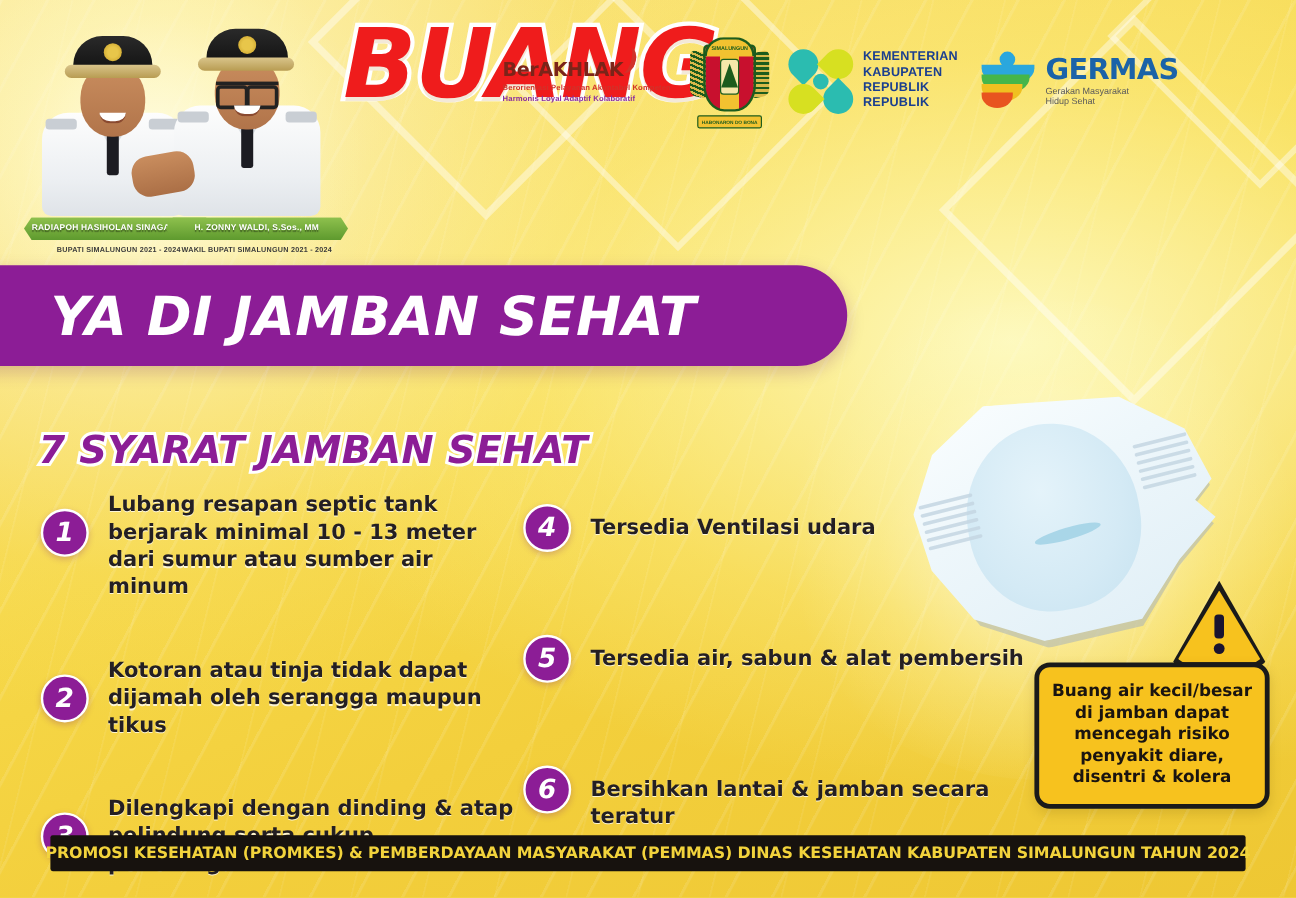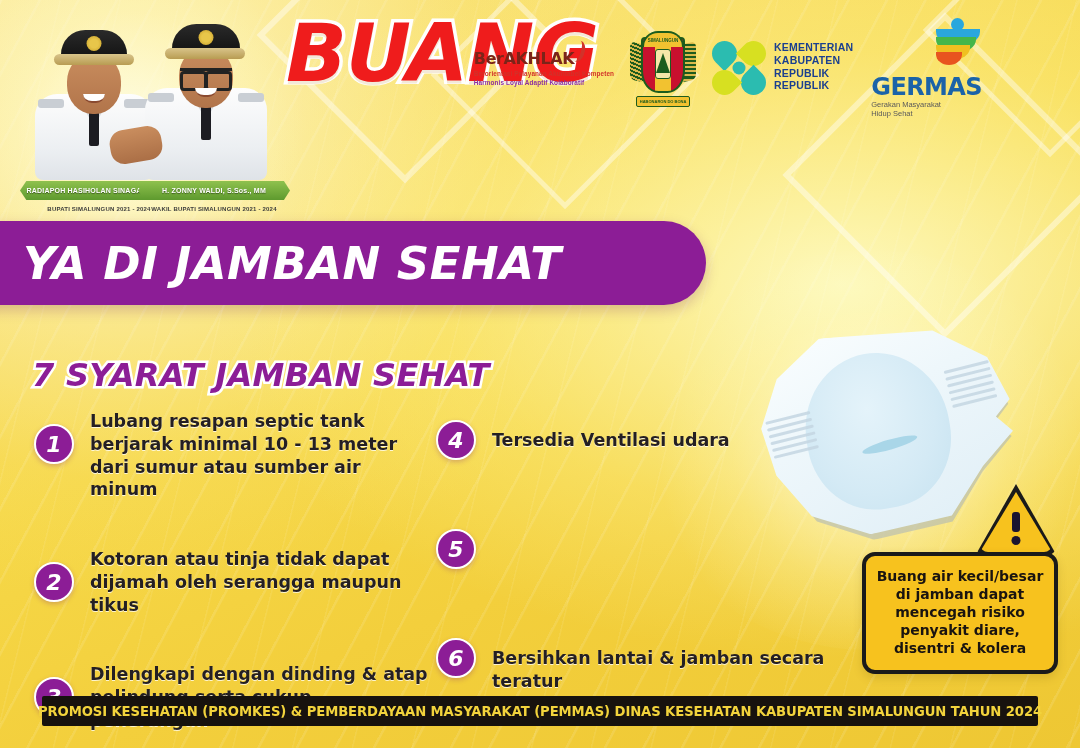--- a/index.html
+++ b/index.html
@@ -205,21 +205,21 @@
   .kk-mark i:nth-child(2){ right:0; top:0; background:#d7e021; transform:rotate(45deg); }
   .kk-mark i:nth-child(3){ right:0; bottom:0; background:#2bbcb0; transform:rotate(135deg); }
   .kk-mark i:nth-child(4){ left:0; bottom:0; background:#d7e021; transform:rotate(-135deg); }
   .kk-mark b{
     position:absolute; left:50%; top:50%; transform:translate(-50%,-50%);
     width:13px; height:13px; border-radius:50%; background:#2bbcb0;
   }
   .kk-text{ font-size:10.5px; font-weight:bold; color:#1b3f8f; line-height:1.22; letter-spacing:.2px; }
 
   
-  .germas{ display:flex; align-items:flex-end; gap:7px;flex-direction:column; }
+  .germas{ display:flex; align-items:center; gap:7px; }
   .gm-mark{ position:relative; width:48px; height:52px; }
   .gm-mark .swoop{
     position:absolute; left:2px; border-radius:0 0 60% 60%/0 0 100% 100%;
   }
   .gm-mark .s1{ top:12px; width:44px; height:17px; background:#2aa7dd; }
   .gm-mark .s2{ top:20px; width:40px; height:16px; background:#45b64a; }
   .gm-mark .s3{ top:28px; width:34px; height:15px; background:#f0c020; }
   .gm-mark .s4{ top:35px; width:26px; height:13px; background:#e8541f; }
   .gm-mark .head{
     position:absolute; left:17px; top:1px; width:13px; height:13px; border-radius:50%; background:#2aa7dd;
@@ -231,21 +231,21 @@
   .gm-text .gm-sub{ font-size:7.5px; color:#5a5a5a; line-height:1.25; margin-top:1px; }
 
   
   #banner{
     position:absolute; left:-20px; top:221px; width:726px; height:84px;
     background:#8c1d96; border-radius:0 60px 60px 0;
     display:flex; align-items:center;
     box-shadow:0 5px 14px rgba(90,10,100,.22);
   }
   #banner span{
-    margin-left:43px;
+    margin-left:62px;
     font-family:"DejaVu Sans", sans-serif;
     font-size:45px; font-weight:bold; font-style:italic; color:#fff;
     letter-spacing:.5px;
   }
 
   
   #toilet{ position:absolute; left:757px; top:332px; width:258px; height:200px; transform:rotate(-6deg); }
   .t-outer{
     position:absolute; inset:0;
     background:linear-gradient(155deg,#fbfeff 0%,#eef7fb 40%,#dfeef6 100%);
@@ -521,20 +521,21 @@
     </div>
   </div>
 
   <div class="col" id="col-right">
     <div class="item">
       <div class="badge">4</div>
       <div class="txt">Tersedia Ventilasi udara</div>
     </div>
     <div class="item">
       <div class="badge">5</div>
+      <div class="txt">Tersedia air, sabun &amp; alat pembersih</div>
     </div>
     <div class="item">
       <div class="badge">6</div>
       <div class="txt">Bersihkan lantai &amp; jamban secara teratur</div>
     </div>
   </div>
 
   <div id="warn-stem"></div>
   <div id="warn-tri">
     <div class="triwrap"></div>

